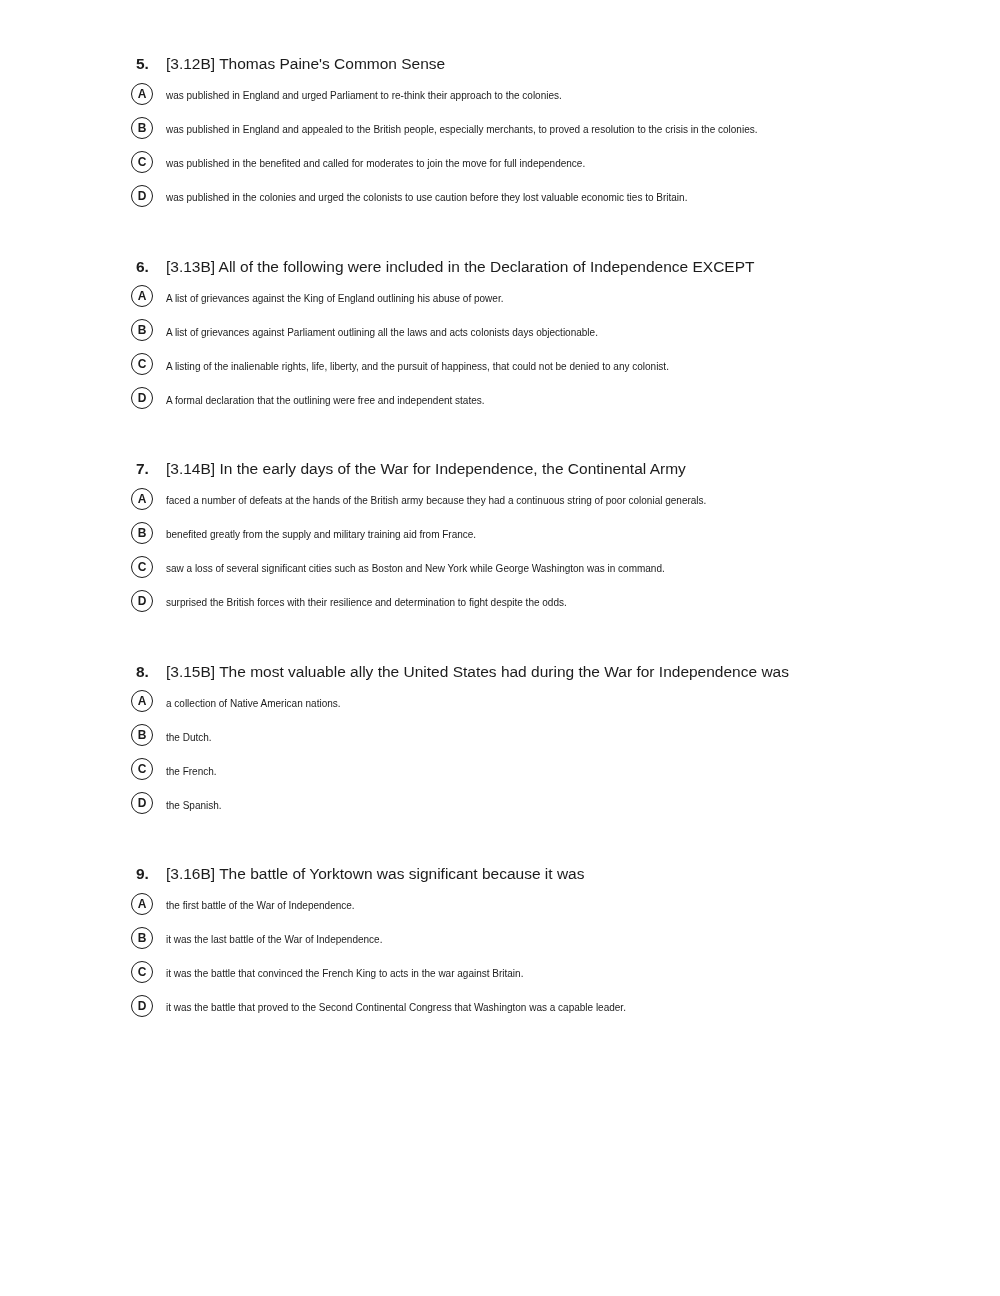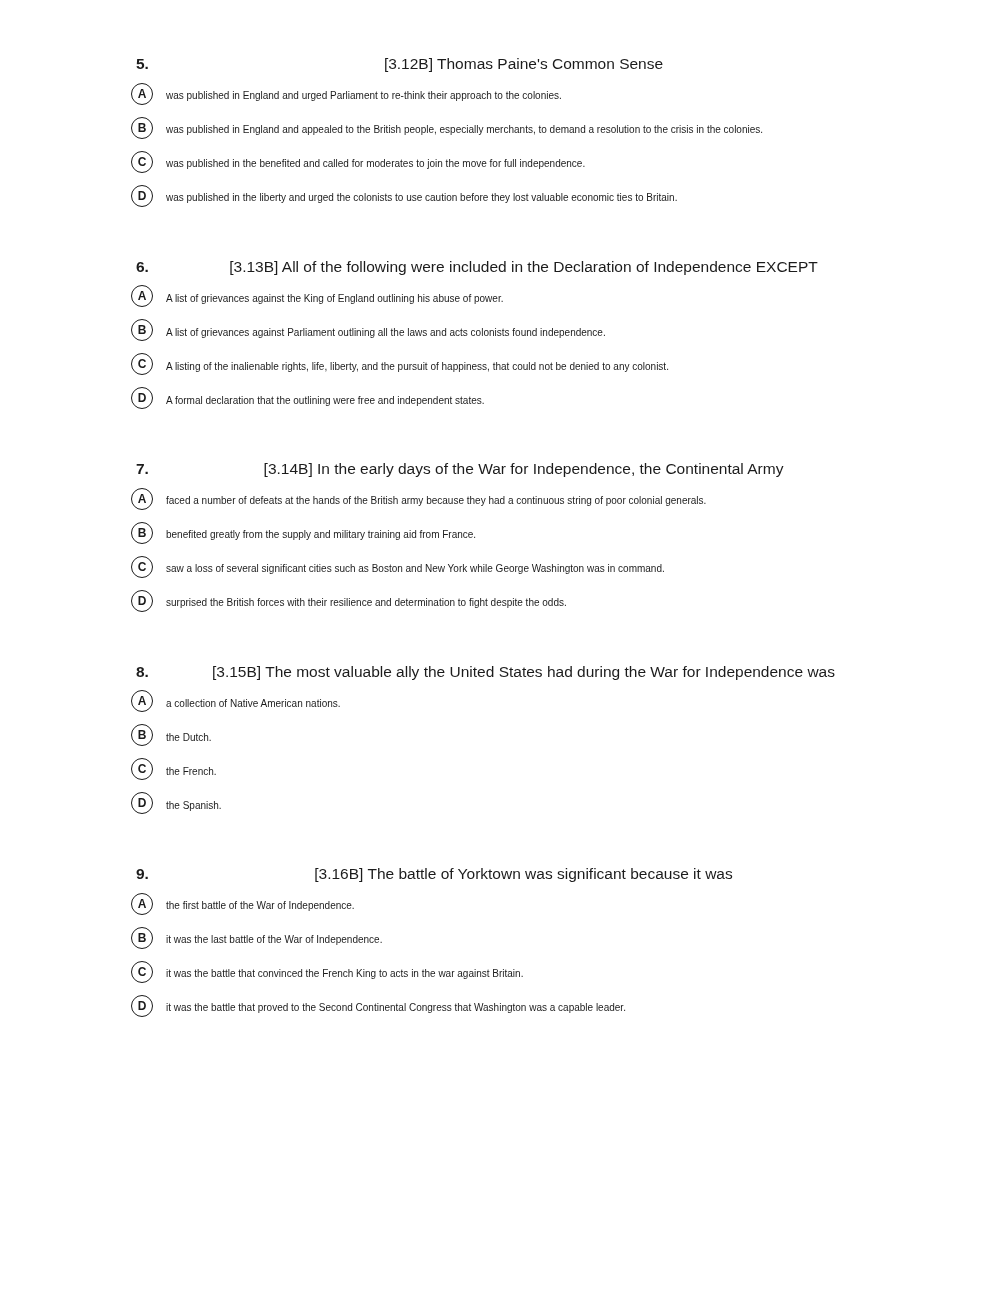--- a/index.html
+++ b/index.html
@@ -24,21 +24,21 @@
     align-items: flex-start;
     font-size: 15.5px;
     line-height: 23.5px;
     margin-bottom: 8px;
   }
   .q-num {
     flex: 0 0 35px;
     padding-left: 5px;
     font-weight: 700;
   }
-  .q-text { flex: 1; text-align: center; }
+  .q-text { flex: 1; }
   .option {
     display: flex;
     align-items: flex-start;
     margin-bottom: 10px;
   }
   .bubble {
     flex: 0 0 22px;
     width: 22px;
     height: 22px;
     margin-top: -1px;
@@ -71,49 +71,49 @@
       <span class="q-text">[3.12B] Thomas Paine's Common Sense</span>
     </div>
     <div class="options">
   <div class="option">
     <span class="bubble">A</span>
     <span class="opt-text">was published in England and urged Parliament to re-think their approach to the colonies.</span>
   </div>
 
   <div class="option">
     <span class="bubble">B</span>
-    <span class="opt-text">was published in England and appealed to the British people, especially merchants, to demand a resolution to the crisis in the colonies.</span>
+    <span class="opt-text">was published in England and appealed to the British people, especially merchants, to proved a resolution to the crisis in the colonies.</span>
   </div>
 
   <div class="option">
     <span class="bubble">C</span>
     <span class="opt-text">was published in the benefited and called for moderates to join the move for full independence.</span>
   </div>
 
   <div class="option">
     <span class="bubble">D</span>
-    <span class="opt-text">was published in the liberty and urged the colonists to use caution before they lost valuable economic ties to Britain.</span>
+    <span class="opt-text">was published in the colonies and urged the colonists to use caution before they lost valuable economic ties to Britain.</span>
   </div>
 </div>
   </section>
 
   <section class="question">
     <div class="q-header">
       <span class="q-num">6.</span>
       <span class="q-text">[3.13B] All of the following were included in the Declaration of Independence EXCEPT</span>
     </div>
     <div class="options">
   <div class="option">
     <span class="bubble">A</span>
     <span class="opt-text">A list of grievances against the King of England outlining his abuse of power.</span>
   </div>
 
   <div class="option">
     <span class="bubble">B</span>
-    <span class="opt-text">A list of grievances against Parliament outlining all the laws and acts colonists found independence.</span>
+    <span class="opt-text">A list of grievances against Parliament outlining all the laws and acts colonists days objectionable.</span>
   </div>
 
   <div class="option">
     <span class="bubble">C</span>
     <span class="opt-text">A listing of the inalienable rights, life, liberty, and the pursuit of happiness, that could not be denied to any colonist.</span>
   </div>
 
   <div class="option">
     <span class="bubble">D</span>
     <span class="opt-text">A formal declaration that the outlining were free and independent states.</span>

